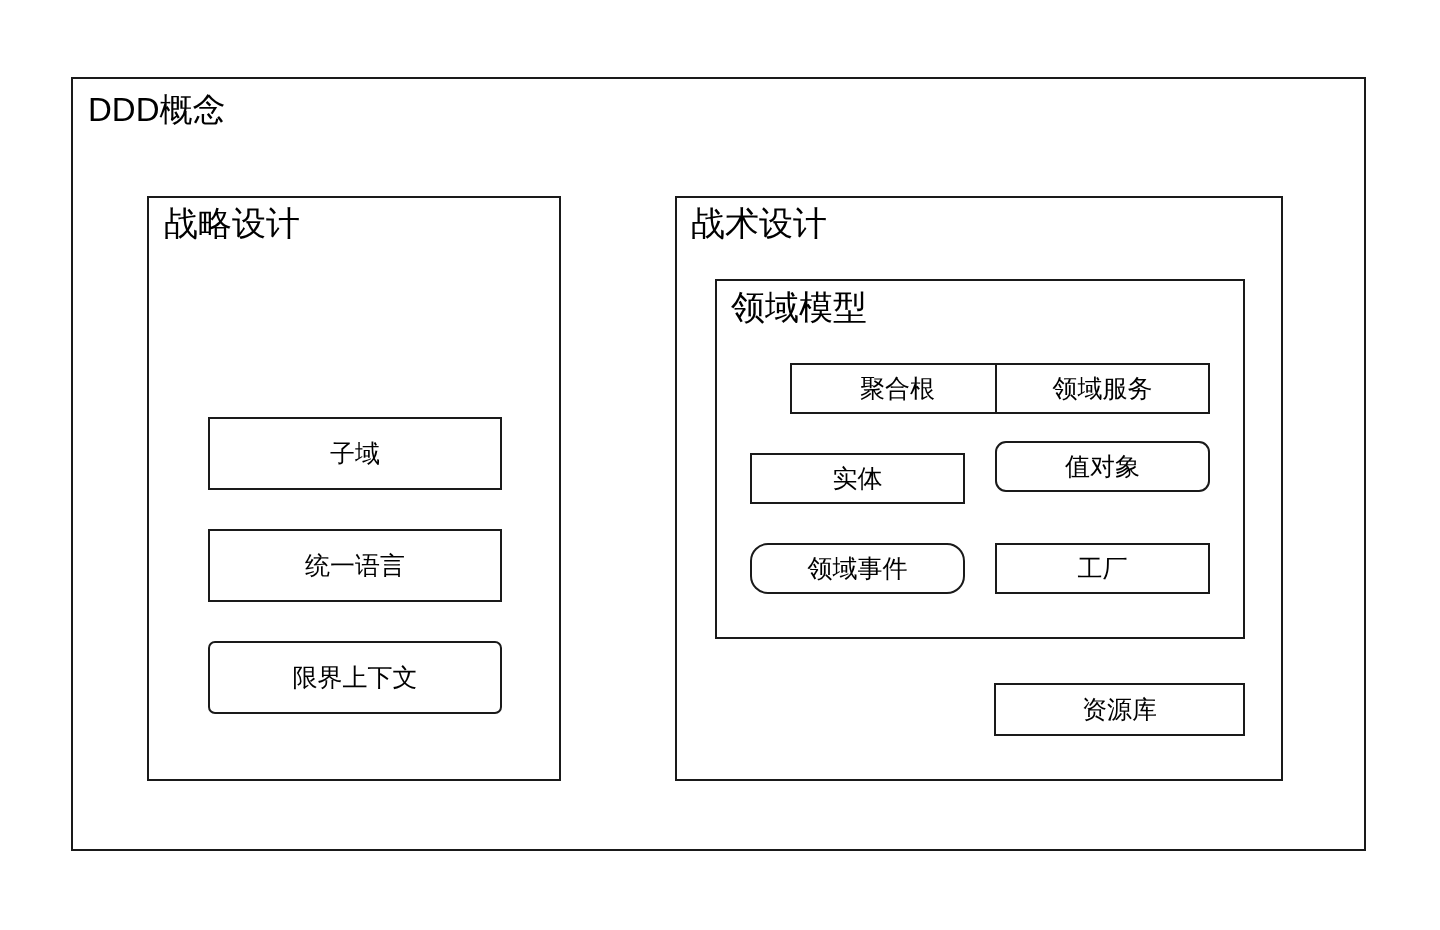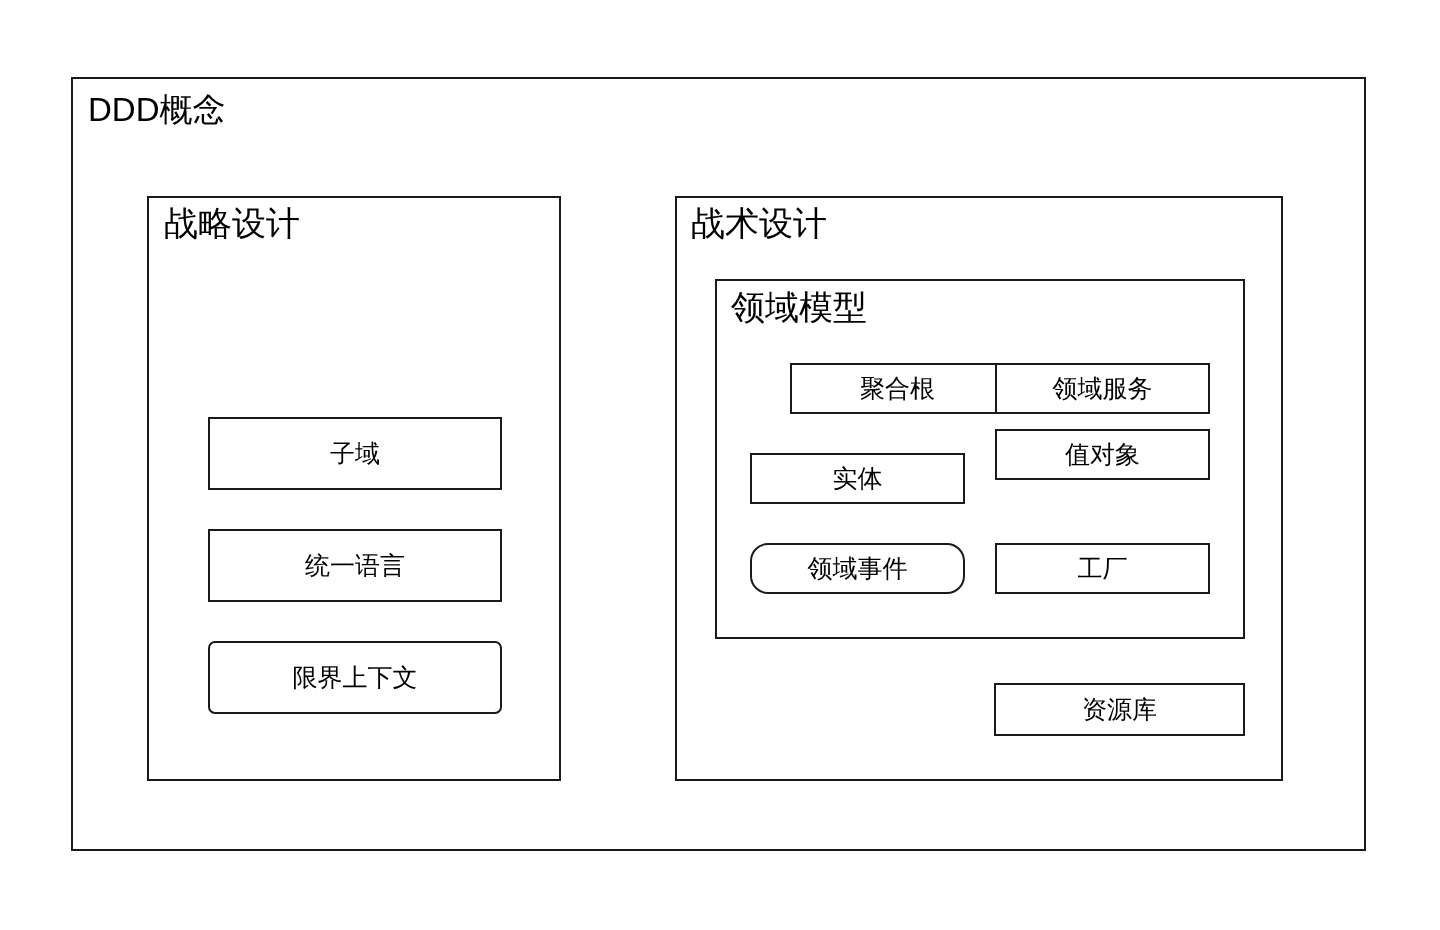--- a/index.html
+++ b/index.html
@@ -100,21 +100,21 @@
   
   .concept.s0 { left: 208px; top: 305px; width: 294px; height: 73px; }
   .concept.s1 { left: 208px; top: 417px; width: 294px; height: 73px; }
   .concept.s2 { left: 208px; top: 529px; width: 294px; height: 73px; }
   .concept.s3 { left: 208px; top: 641px; width: 294px; height: 73px; border-radius: 7px; }
 
   
   .concept.d0 { left: 750px; top: 363px; width: 215px; height: 51px; margin-left: 40px; }
   .concept.d1 { left: 995px; top: 363px; width: 215px; height: 51px; }
   .concept.d2 { left: 750px; top: 453px; width: 215px; height: 51px; }
-  .concept.d3 { left: 995px; top: 429px; width: 215px; height: 51px; }
+  .concept.d3 { left: 995px; top: 441px; width: 215px; height: 51px; border-radius: 11px; }
   .concept.d4 { left: 750px; top: 543px; width: 215px; height: 51px; border-radius: 18px; }
   .concept.d5 { left: 995px; top: 543px; width: 215px; height: 51px; }
 
   
   .concept.t0 { left: 715px; top: 683px; width: 252px; height: 53px; }
   .concept.t1 { left: 994px; top: 683px; width: 251px; height: 53px; }
 </style>
 </head>
 <body>
 

